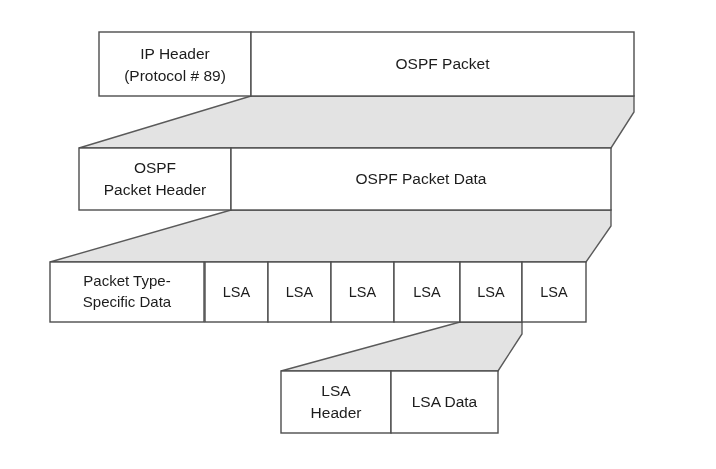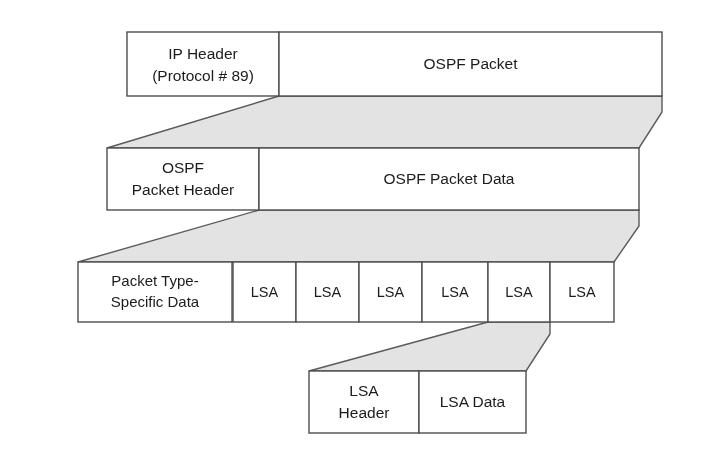--- a/index.html
+++ b/index.html
@@ -11,21 +11,20 @@
     width: 716px;
     height: 469px;
     overflow: hidden;
     font-family: "Liberation Sans", sans-serif;
   }
   #diagram-root {
     position: relative;
     width: 644px;
     height: 469px;
     background: #ffffff;
-    padding-left: 28px;
   }
   svg#ospf-svg {
     display: block;
     width: 716px;
     height: 469px;
   }
   .box-rect {
     fill: #ffffff;
     stroke: #4d4d4d;
     stroke-width: 1.4;

